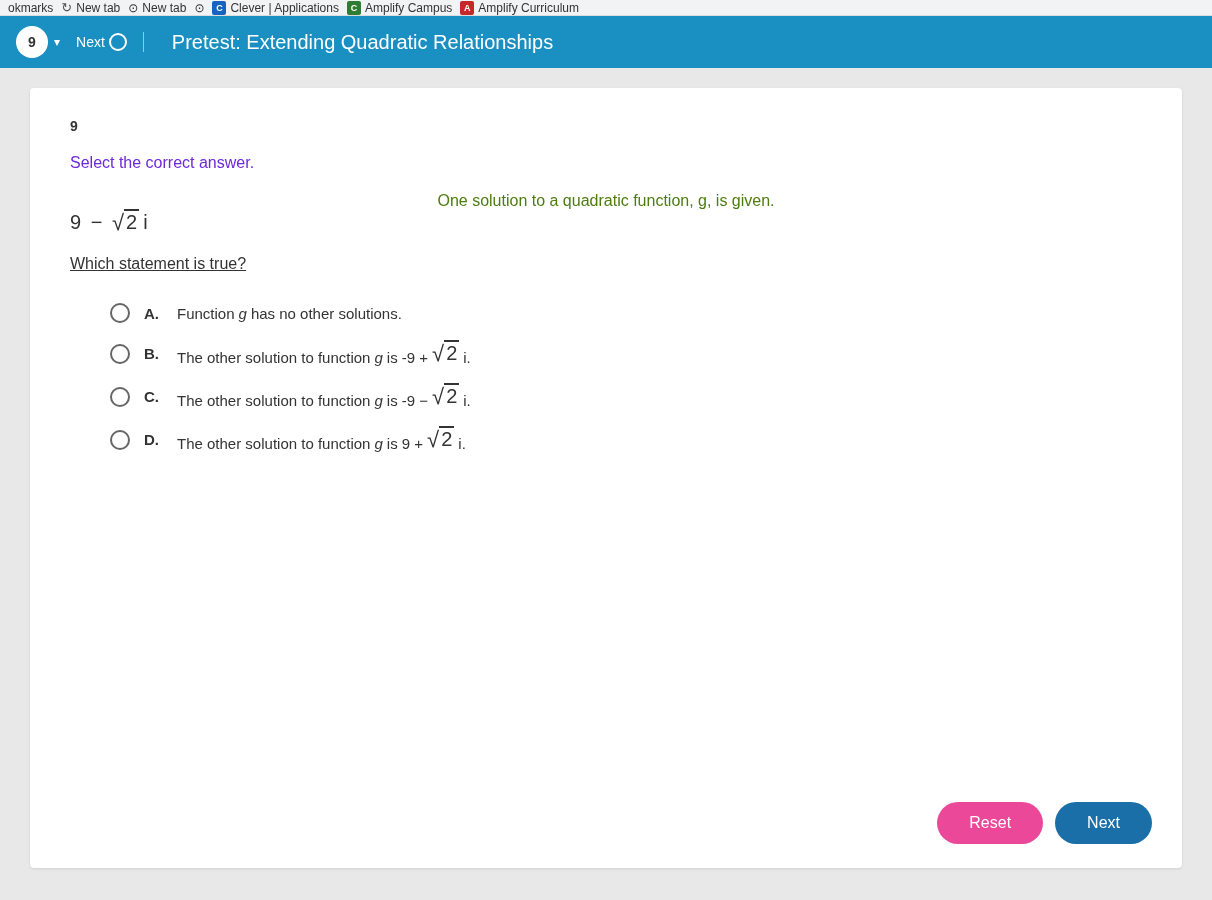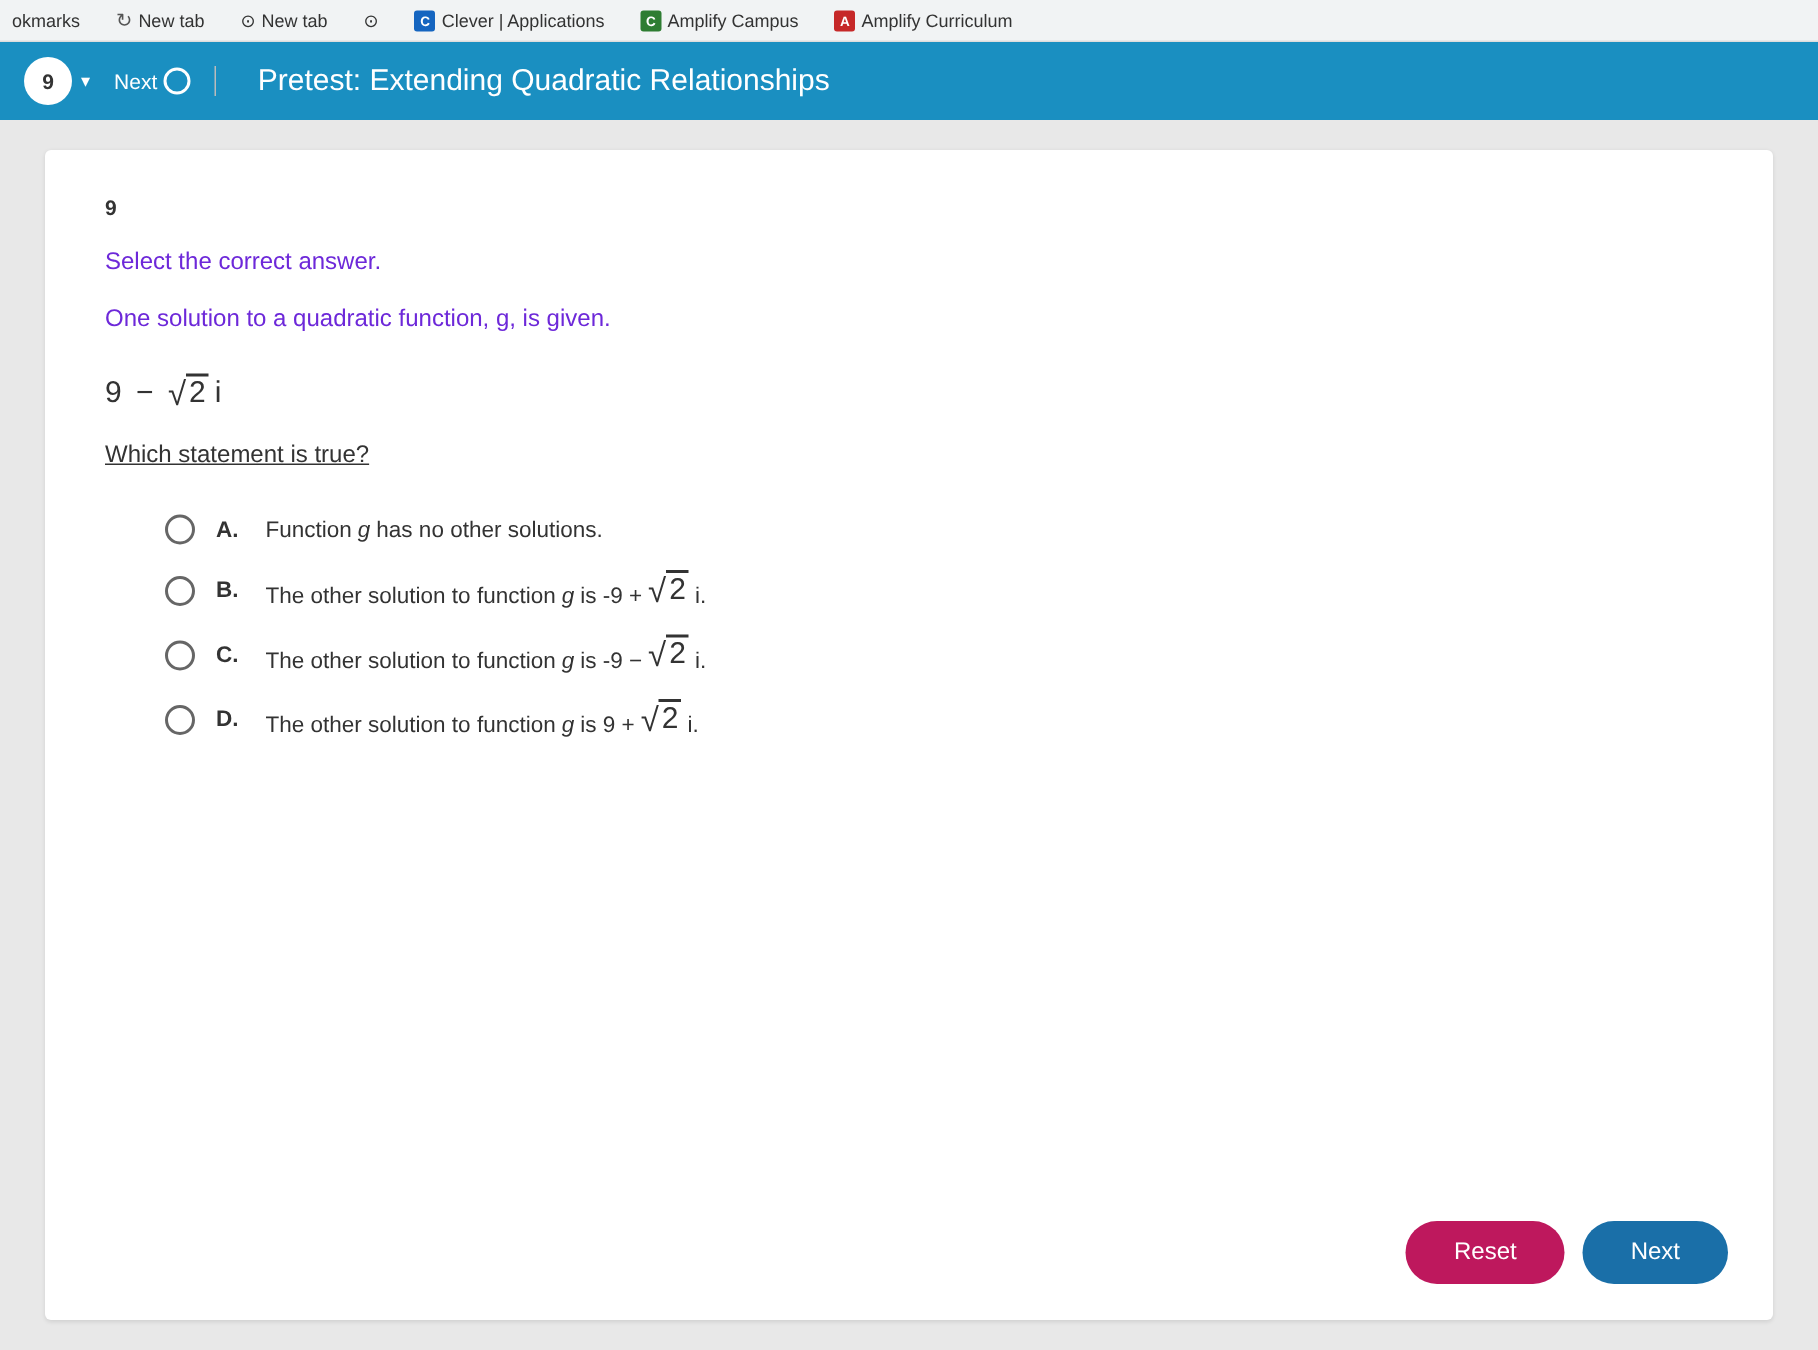--- a/index.html
+++ b/index.html
@@ -4,25 +4,25 @@
   <style>
     * { margin: 0; padding: 0; box-sizing: border-box; }
     body { font-family: Arial, sans-serif; background: #e8e8e8; width: 1212px; height: 900px; overflow: hidden; }
 
     
     .bookmark-bar {
       background: #f1f3f4;
       padding: 4px 8px;
       display: flex;
       align-items: center;
-      gap: 24px;
+      gap: 8px;
       font-size: 12px;
       color: #333;
       border-bottom: 1px solid #ddd;
-      height: 28px;
+      height: 16px;
     }
     .bookmark-item {
       display: flex;
       align-items: center;
       gap: 4px;
       white-space: nowrap;
     }
     .favicon {
       width: 14px;
       height: 14px;
@@ -115,22 +115,23 @@
     }
 
     .question-instruction {
       font-size: 16px;
       color: #6d28d9;
       margin-bottom: 20px;
     }
 
     .question-prompt {
       font-size: 16px;
-      color: #6d28d9;
-      margin-bottom: 28px;
+      color: #4d7c0f;
+      margin-bottom: 0;
+      text-align: center;
     }
 
     .math-expression {
       font-size: 20px;
       color: #333;
       margin-bottom: 20px;
       display: flex;
       align-items: center;
       gap: 4px;
     }
@@ -203,21 +204,21 @@
       display: flex;
       justify-content: flex-end;
       gap: 12px;
       padding: 16px 0 0 0;
       position: absolute;
       bottom: 24px;
       right: 30px;
     }
 
     .btn-reset {
-      background: #be185d;
+      background: #ec4899;
       color: white;
       border: none;
       border-radius: 24px;
       padding: 12px 32px;
       font-size: 16px;
       font-weight: 500;
       cursor: pointer;
     }
 
     .btn-next {

